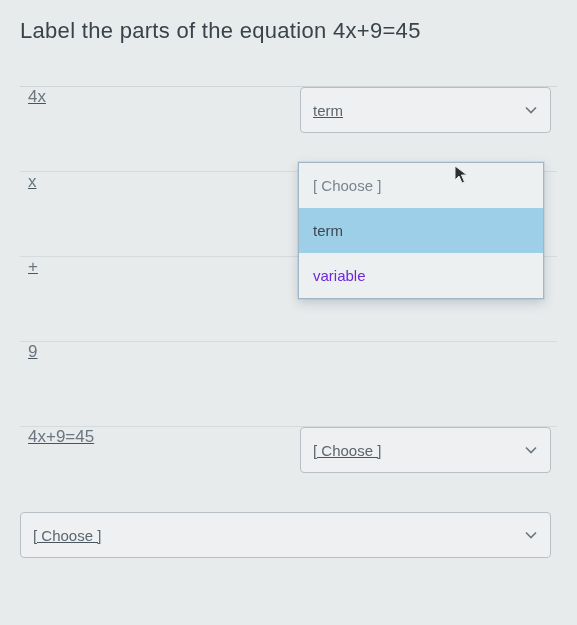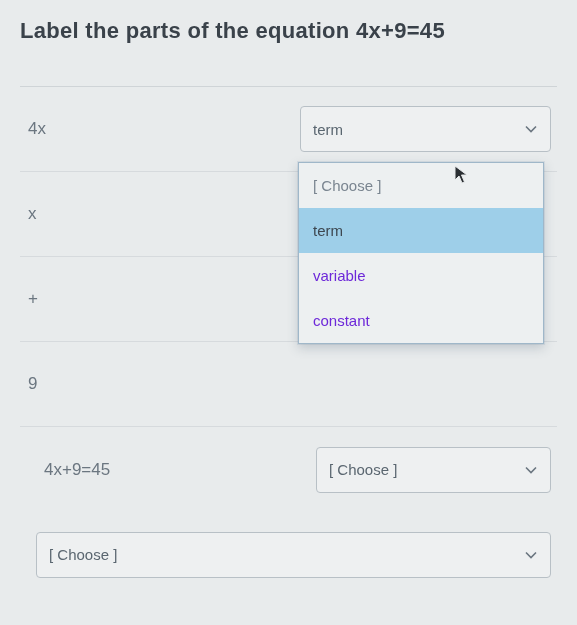--- a/index.html
+++ b/index.html
@@ -9,37 +9,37 @@
     background: #e8ebec;
     font-family: -apple-system, "Segoe UI", Arial, sans-serif;
     color: #4a5560;
     padding: 18px 20px;
     position: relative;
     overflow: hidden;
   }
   .title {
     font-size: 22px;
     color: #3a424a;
-    font-weight: 700;
+    font-weight: 400;
     margin-bottom: 42px;
     letter-spacing: 0.3px;
   }
   .divider {
     border: none;
     border-top: 1px solid #cfd4d7;
     margin-bottom: 0;
   }
   .rows { }
   .row {
     display: flex;
-    align-items: center;
     height: 85px;
     border-bottom: 1px solid #d6dadd;
+    text-decoration: underline;
   }
-  .row.noborder { border-bottom: none; margin-left: 16px; }
+  .row.noborder { border-bottom: none; }
   .label {
     width: 280px;
     padding-left: 8px;
     color: #6b7680;
     font-size: 17px;
   }
   .select {
     flex: 1;
     margin-right: 6px;
     height: 46px;
@@ -153,20 +153,19 @@
       </span>
     </div>
   </div>
 
 </div>
 
 <div class="dropdown">
   <div class="opt placeholder">[ Choose ]</div>
   <div class="opt highlight">term</div>
   <div class="opt">variable</div>
-  <div class="opt">constant</div>
 </div>
 
 <div class="cursor">
   <svg width="16" height="20" viewBox="0 0 16 20">
     <path d="M1 1 L1 15 L5 11 L8 18 L10.5 17 L7.5 10 L13 10 Z" fill="#2b2f33" stroke="#e8ebec" stroke-width="1"></path>
   </svg>
 </div>
 
 </body></html>

